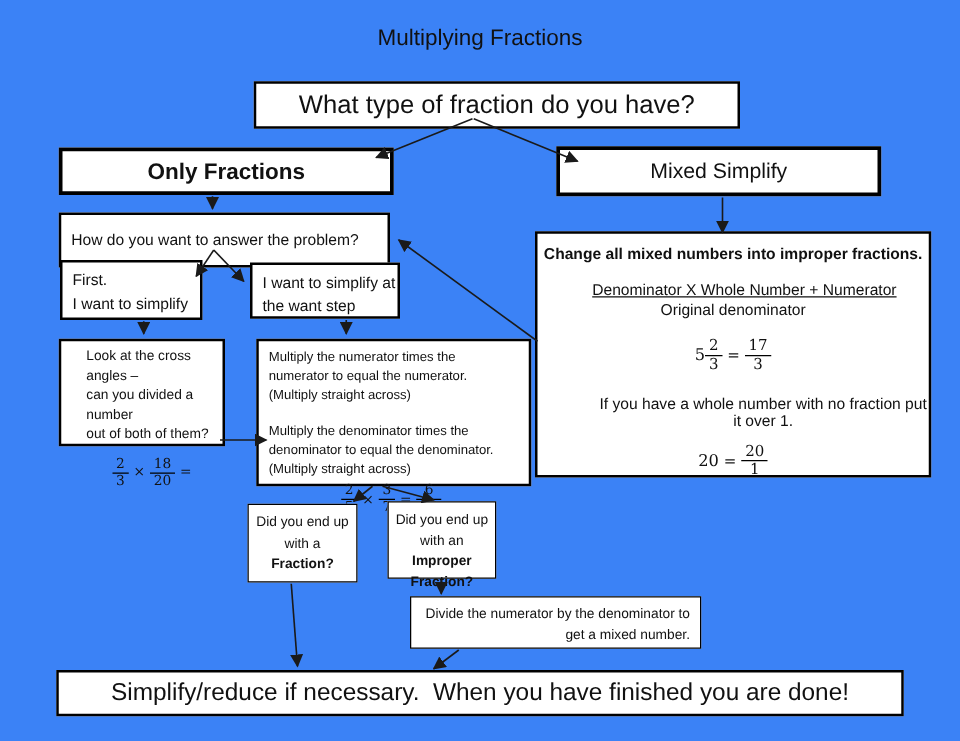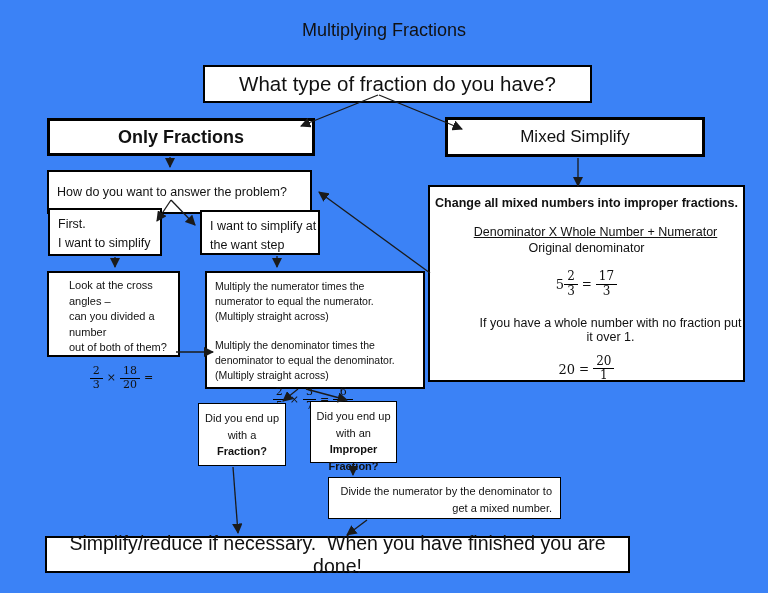--- a/index.html
+++ b/index.html
@@ -15,21 +15,21 @@
   #mixed-box{left:445px;top:117px;width:260px;height:40px;font-size:17px;}
   #how-box{left:47px;top:170px;width:265px;height:44px;font-size:12.5px;display:flex;align-items:center;padding-left:8px;}
   #sf-box{left:48px;top:208px;width:114px;height:48px;font-size:12.5px;padding:5px 0 0 8px;line-height:1.5;}
   #sl-box{left:200px;top:210px;width:120px;height:45px;font-size:12.5px;padding:5px 0 0 8px;line-height:1.5;}
   #look-box{left:47px;top:271px;width:133px;height:86px;font-size:11px;padding:5px 0 0 20px;line-height:1.42;}
   #mul-box{left:205px;top:271px;width:220px;height:118px;font-size:10.5px;padding:6px 12px 0 8px;line-height:1.42;}
   #chg-box{left:428px;top:185px;width:317px;height:197px;font-size:12.5px;text-align:center;}
   #fr-box{left:198px;top:403px;width:88px;height:63px;font-size:11px;text-align:center;padding-top:6px;line-height:1.5;}
   #im-box{left:310px;top:401px;width:87px;height:62px;font-size:11px;text-align:center;padding-top:6px;line-height:1.5;}
   #dv-box{left:328px;top:477px;width:233px;height:42px;font-size:11px;padding:5px 8px;line-height:1.5;text-align:right;}
-  #final-box{left:45px;top:536px;width:585px;height:37px;font-size:19.5px;}
+  #final-box{left:45px;top:536px;width:678px;height:37px;font-size:19.5px;}
   #final-box span{white-space:pre-wrap;}
   .math{font-family:"DejaVu Serif","Liberation Serif",serif;}
   .frac{display:inline-block;vertical-align:middle;text-align:center;line-height:1.15;}
   .frac .fn{display:block;border-bottom:1px solid #000;padding:0 3px;}
   .frac .fd{display:block;padding:0 3px;}
   .op{margin:0 4px;vertical-align:middle;}
   .mw{font-size:13px;vertical-align:middle;}
   .look-math{display:block;text-align:center;margin-top:9px;font-size:11px;}
   .mul-math{display:block;text-align:center;margin-top:4px;font-size:11px;}
   .mul-p2{margin-top:14px;}

